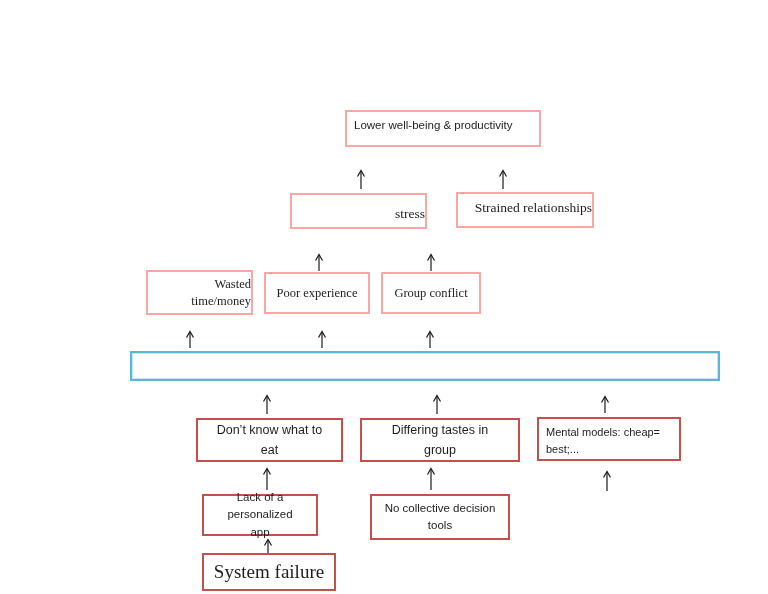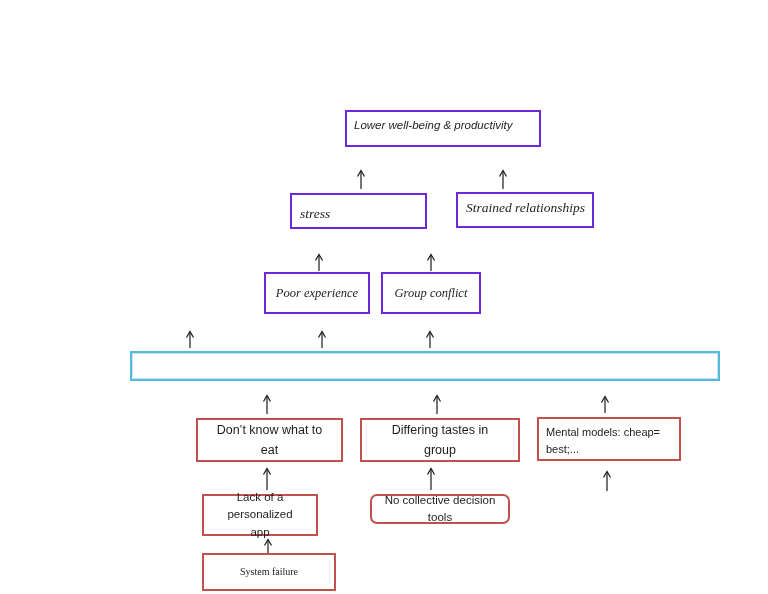--- a/index.html
+++ b/index.html
@@ -11,27 +11,27 @@
     font-family:"Liberation Sans", sans-serif;
     color:#1d1d1d;
   }
   .box{
     position:absolute;
     box-sizing:border-box;
     background:#ffffff;
     white-space:pre-line;
     line-height:1.35;
   }
-  .effect{border:2px solid #6d28d9;font-style:italic;}
+  .effect{border:2px solid #fca5a5;}
   .cause{border:2px solid #C4504E;}
   .problem{
     border:2px solid #58B8D9;
     box-shadow:inset 0 0 0 1px rgba(88,184,217,0.35);
   }
-  .serif{font-family:"Liberation Serif", serif;}
+  .serif{font-family:"Liberation Serif", serif;text-align:right;}
   .sans{font-family:"Liberation Sans", sans-serif;}
   .center-flex{display:flex;align-items:center;justify-content:center;text-align:center;}
   .arrow{position:absolute;display:block;}
   .arrow svg{display:block;}
 
   
   #b-wellbeing{left:345px;top:110px;width:196px;height:37px;font-size:11.5px;padding:6px 7px;}
   #b-stress{left:290px;top:193px;width:137px;height:36px;font-size:13.5px;padding:10px 0 0 8px;}
   #b-strained{left:456px;top:192px;width:138px;height:36px;font-size:13.5px;padding:5px 0 0 8px;}
   #b-wasted{left:146px;top:270px;width:107px;height:45px;font-size:12.5px;padding:4px 0 0 8px;}
@@ -44,23 +44,23 @@
     text-align:center;overflow:hidden;
     font-family:"Liberation Serif", serif;font-weight:bold;
   }
   #b-problem .title{font-size:14.5px;line-height:17px;padding-top:2px;}
 
   
   #b-dontknow{left:196px;top:418px;width:147px;height:44px;font-size:12.5px;line-height:1.6;}
   #b-differing{left:360px;top:418px;width:160px;height:44px;font-size:12.5px;line-height:1.6;}
   #b-mental{left:537px;top:417px;width:144px;height:44px;font-size:11px;padding:5px 0 0 7px;line-height:1.5;}
   #b-lack{left:202px;top:494px;width:116px;height:42px;font-size:11.5px;line-height:1.5;}
-  #b-tools{left:370px;top:494px;width:140px;height:30px;font-size:11.5px;line-height:1.5;border-radius:7px;}
+  #b-tools{left:370px;top:494px;width:140px;height:46px;font-size:11.5px;line-height:1.5;}
   #b-flawed{left:545px;top:493px;width:152px;height:42px;font-size:14px;}
-  #b-system{left:202px;top:553px;width:134px;height:38px;font-size:10px;}
+  #b-system{left:202px;top:553px;width:134px;height:38px;font-size:19px;}
 
   
   #a1{left:355px;top:168px;}  #a2{left:497px;top:168px;}
   #a3{left:313px;top:252px;}  #a4{left:425px;top:252px;}
   #a5{left:184px;top:329px;}  #a6{left:316px;top:329px;}  #a7{left:424px;top:329px;}
   #a8{left:261px;top:393px;}  #a9{left:431px;top:393px;}  #a10{left:599px;top:394px;}
   #a11{left:261px;top:466px;} #a12{left:425px;top:466px;} #a13{left:601px;top:468px;}
   #a14{left:262px;top:537px;}
   #a11 svg,#a12 svg,#a13 svg{height:24px;}
   #a14 svg{height:16px;}
@@ -68,20 +68,22 @@
 </head>
 <body>
 
 <div id="canvas">
 
   <div id="b-wellbeing" class="box effect sans">Lower well-being &amp; productivity</div>
 
   <div id="b-stress" class="box effect serif">stress</div>
   <div id="b-strained" class="box effect serif">Strained relationships</div>
 
+  <div id="b-wasted" class="box effect serif">Wasted
+time/money</div>
   <div id="b-poor" class="box effect serif center-flex">Poor experience</div>
   <div id="b-group" class="box effect serif center-flex">Group conflict</div>
 
   <div id="b-problem" class="box problem">
     <div class="title">University Students' Food Decision-Making Difficulty</div>
     
   </div>
 
   <div id="b-dontknow" class="box cause sans center-flex">Don’t know what to
 eat</div>

